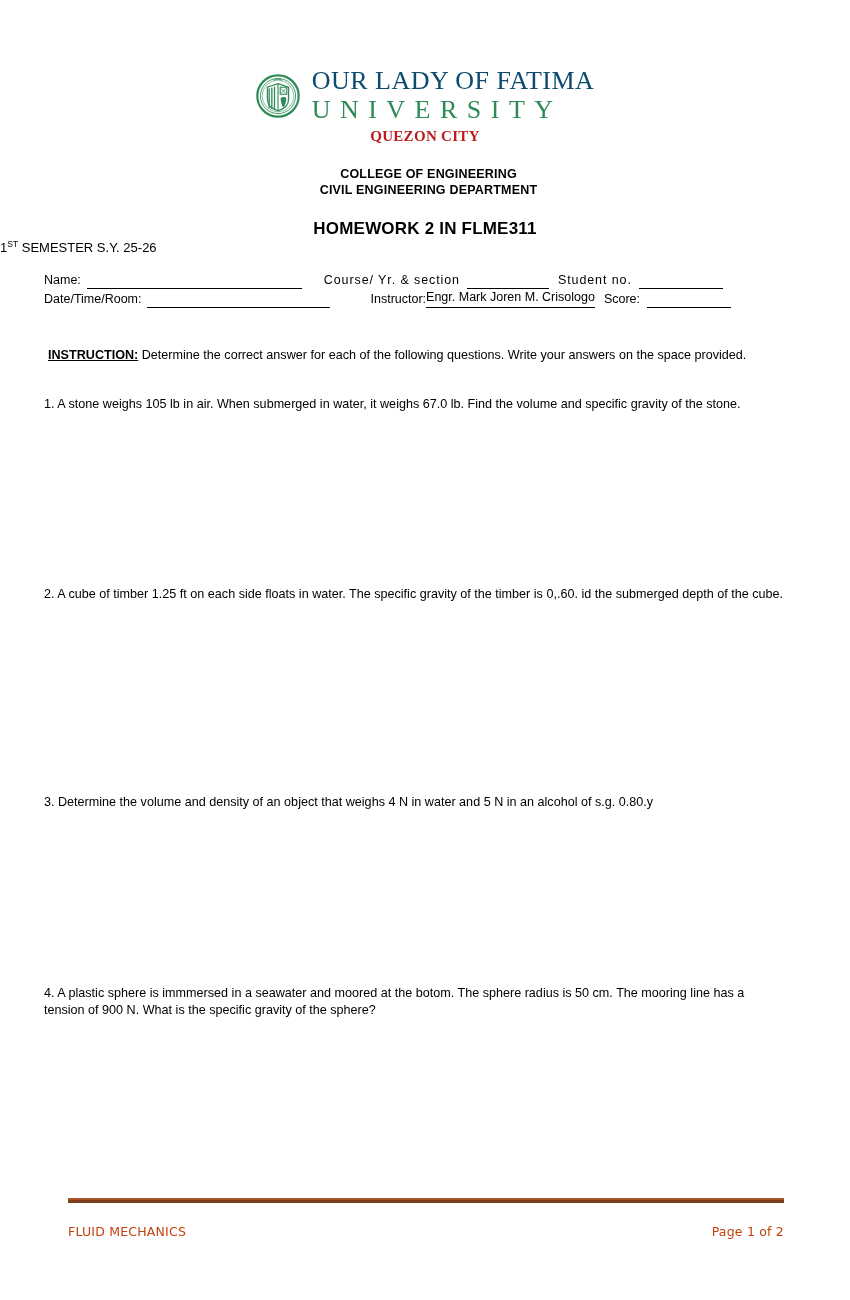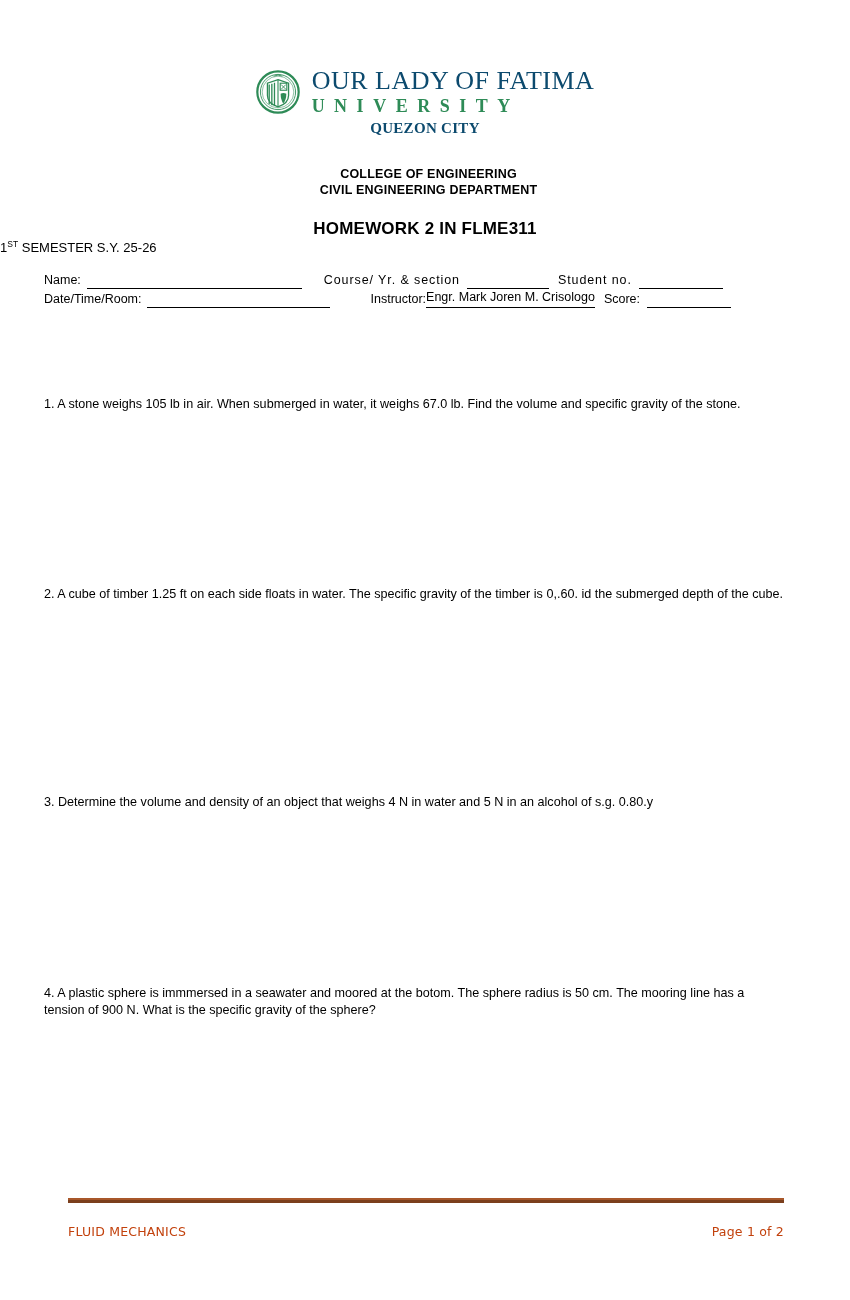--- a/index.html
+++ b/index.html
@@ -50,33 +50,33 @@
     font-family: "Liberation Serif", serif;
     font-size: 26px;
     font-weight: 400;
     color: #0c4a6e;
     letter-spacing: 0.5px;
     white-space: nowrap;
     display: block;
   }
   .school-line2 {
     font-family: "Liberation Serif", serif;
-    font-size: 18px;
-    font-weight: 700;
+    font-size: 26px;
+    font-weight: 400;
     color: #2e8b57;
     letter-spacing: 9.5px;
     white-space: nowrap;
     display: block;
     margin-top: 3px;
   }
   .campus {
     font-family: "Liberation Serif", serif;
     font-size: 15px;
     font-weight: 700;
-    color: #0c4a6e;
+    color: #b91c1c;
     margin-top: 5px;
     letter-spacing: 0.3px;
   }
 
   
   .dept {
     position: absolute;
     left: 7px;
     right: 0;
     top: 166px;
@@ -266,20 +266,21 @@
       <div class="form-right">
         <span class="fld-label">Instructor:</span>
         <span class="underlined-name">Engr. Mark Joren M. Crisologo</span>
         <span class="fld-label" style="margin-left:9px">Score:</span>
         <span class="rule rule-score"></span>
       </div>
     </div>
 
   </div>
 
+  <div class="instruction"><span class="lead">INSTRUCTION:</span><span> Determine the correct answer for each of the following questions. Write your answers on the space provided.</span></div>
 
   <div class="question q1">1. A stone weighs 105 lb in air. When submerged in water, it weighs 67.0 lb. Find the volume and specific gravity of the stone.</div>
   <div class="question q2">2. A cube of timber 1.25 ft on each side floats in water. The specific gravity of the timber is 0,.60. id the submerged depth of the cube.</div>
   <div class="question q3">3. Determine the volume and density of an object that weighs 4 N in water and 5 N in an alcohol of s.g. 0.80.y</div>
   <div class="question q4">4. A plastic sphere is immmersed in a seawater and moored at the botom. The sphere radius is 50 cm. The mooring line has a tension of 900 N. What is the specific gravity of the sphere?</div>
 
   <div class="footer-rule-top"></div>
   <div class="footer-rule-bottom"></div>
   <div class="footer">
     <span>FLUID MECHANICS</span>

